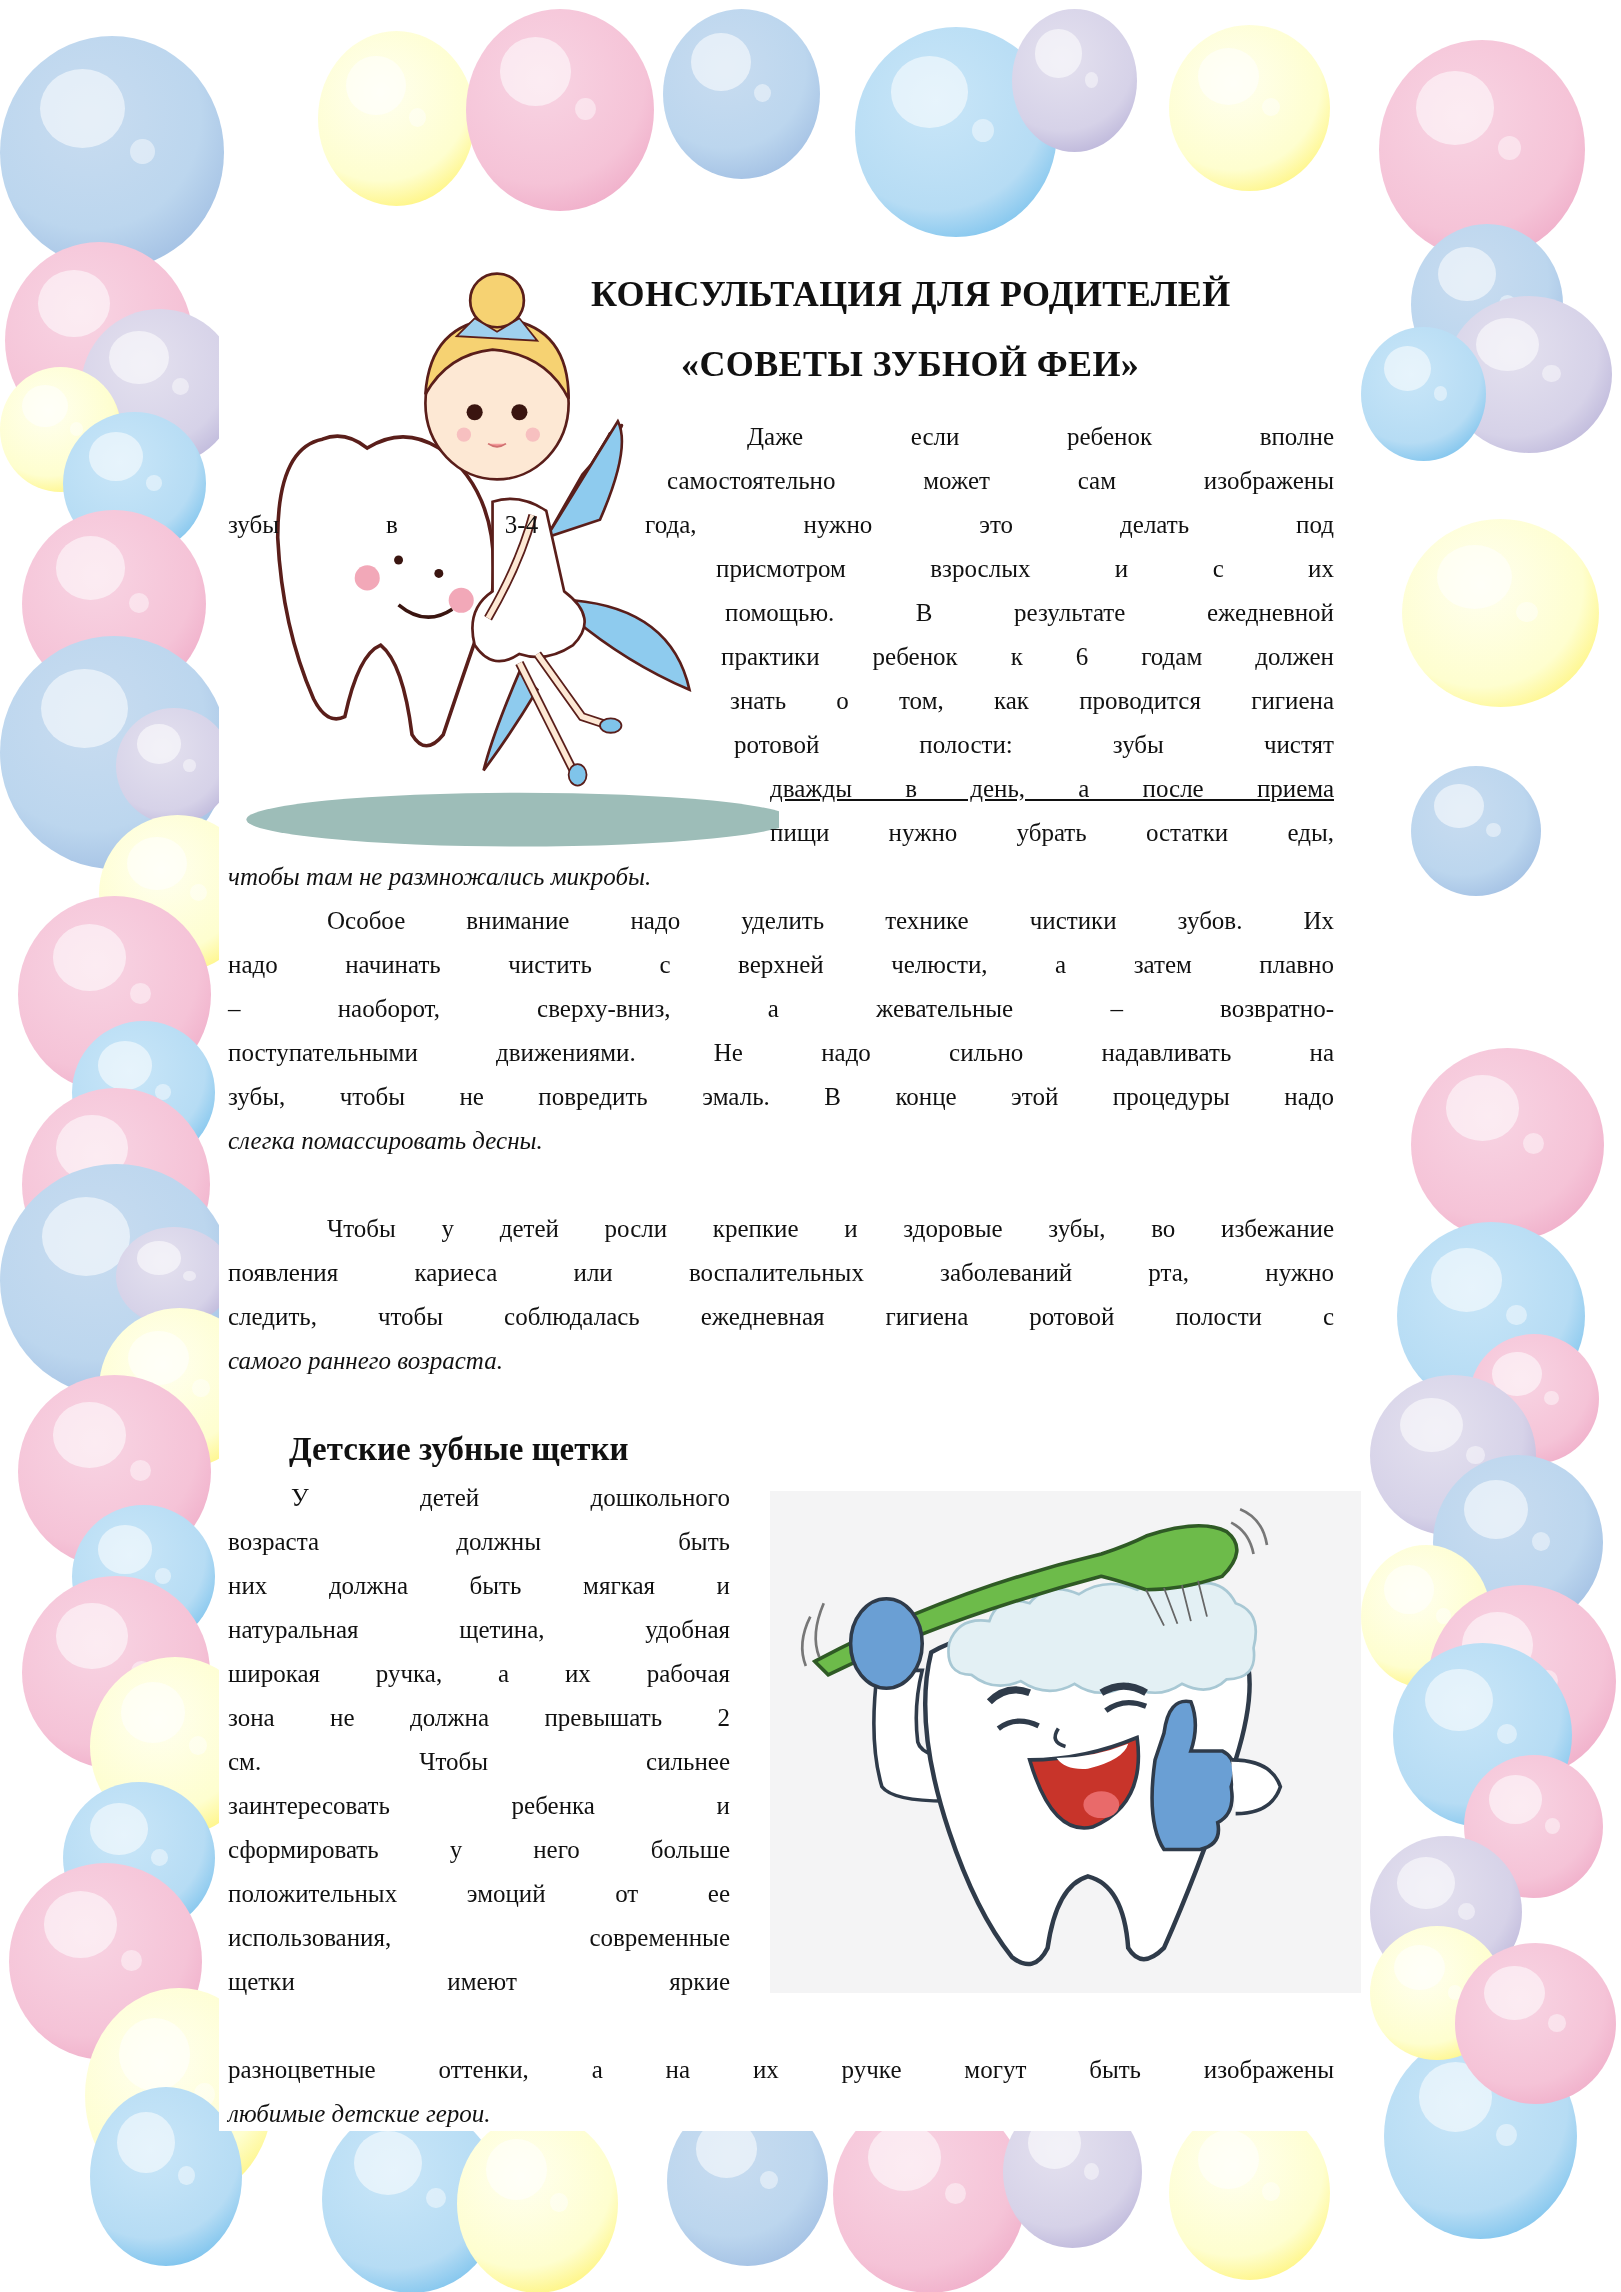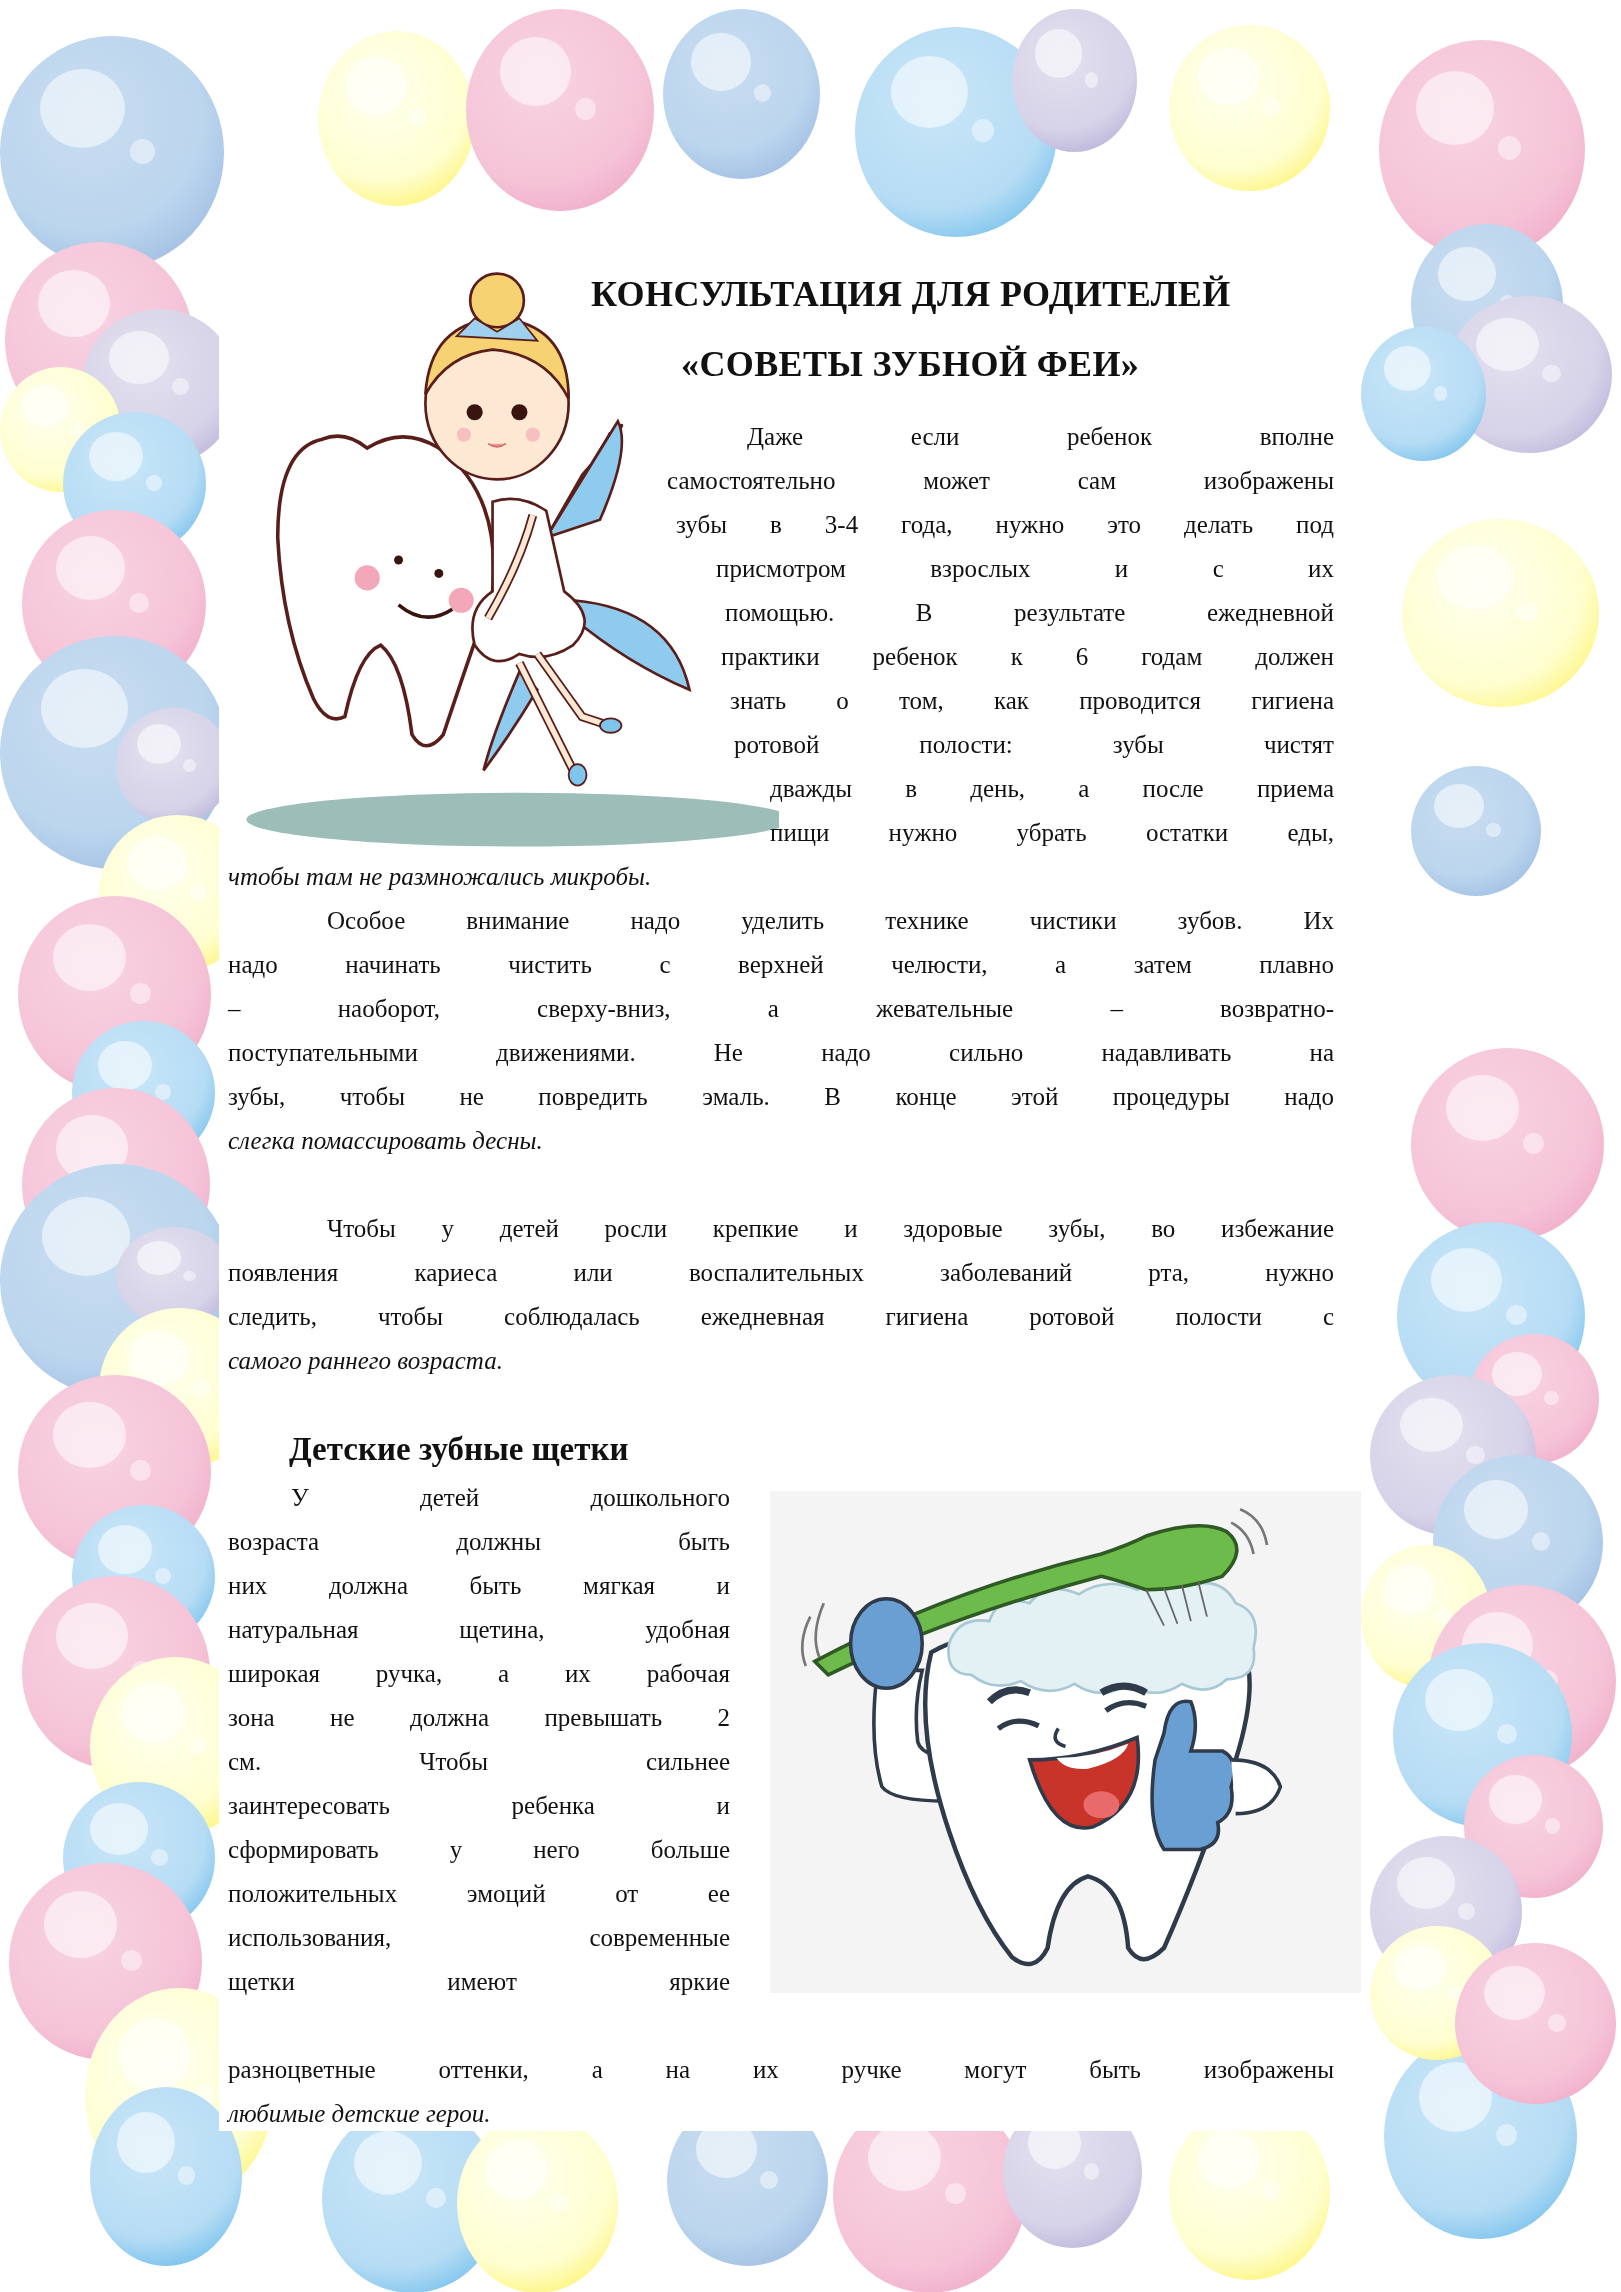--- a/index.html
+++ b/index.html
@@ -129,27 +129,27 @@
       <path d="M295 195 Q305 202 315 195" fill="#f39a9a" stroke="#d07070" stroke-width="2"></path>
     </svg>
   </div>
 
   <div class="title" style="left:591px;top:273px;width:708px;">КОНСУЛЬТАЦИЯ ДЛЯ РОДИТЕЛЕЙ</div>
   <div class="title" style="left:681px;top:343px;width:555px;">«СОВЕТЫ ЗУБНОЙ ФЕИ»</div>
 
   <div class="para" style="left:228px;top:415px;width:1106px;">
     <span class="ln" style="margin-left:519px;padding-left:0;">Даже если ребенок вполне</span>
     <span class="ln" style="margin-left:439px;">самостоятельно может сам изображены</span>
-    <span class="ln" style="margin-left:448px;">зубы в 3-4 года, нужно это делать под</span>
+    <span class="ln" style="">зубы в 3-4 года, нужно это делать под</span>
     <span class="ln" style="margin-left:488px;">присмотром взрослых и с их</span>
     <span class="ln" style="margin-left:497px;">помощью. В результате ежедневной</span>
     <span class="ln" style="margin-left:493px;">практики ребенок к 6 годам должен</span>
     <span class="ln" style="margin-left:502px;">знать о том, как проводится гигиена</span>
     <span class="ln" style="margin-left:506px;">ротовой полости: зубы чистят</span>
-    <span class="ln" style="margin-left:542px;">дважды в день, а после приема</span>
+    <span class="ln" style="margin-left:542px;text-decoration:underline;">дважды в день, а после приема</span>
     <span class="ln" style="margin-left:542px;">пищи нужно убрать остатки еды,</span>
     <span class="ln last">чтобы там не размножались микробы.</span>
   </div>
 
   <div class="para" style="left:228px;top:899px;width:1106px;">
     <span class="ln" style="padding-left:99px;">Особое внимание надо уделить технике чистики зубов. Их</span>
     <span class="ln">надо начинать чистить с верхней челюсти, а затем плавно</span>
     <span class="ln">– наоборот, сверху-вниз, а жевательные – возвратно-</span>
     <span class="ln">поступательными движениями. Не надо сильно надавливать на</span>
     <span class="ln">зубы, чтобы не повредить эмаль. В конце этой процедуры надо</span>

